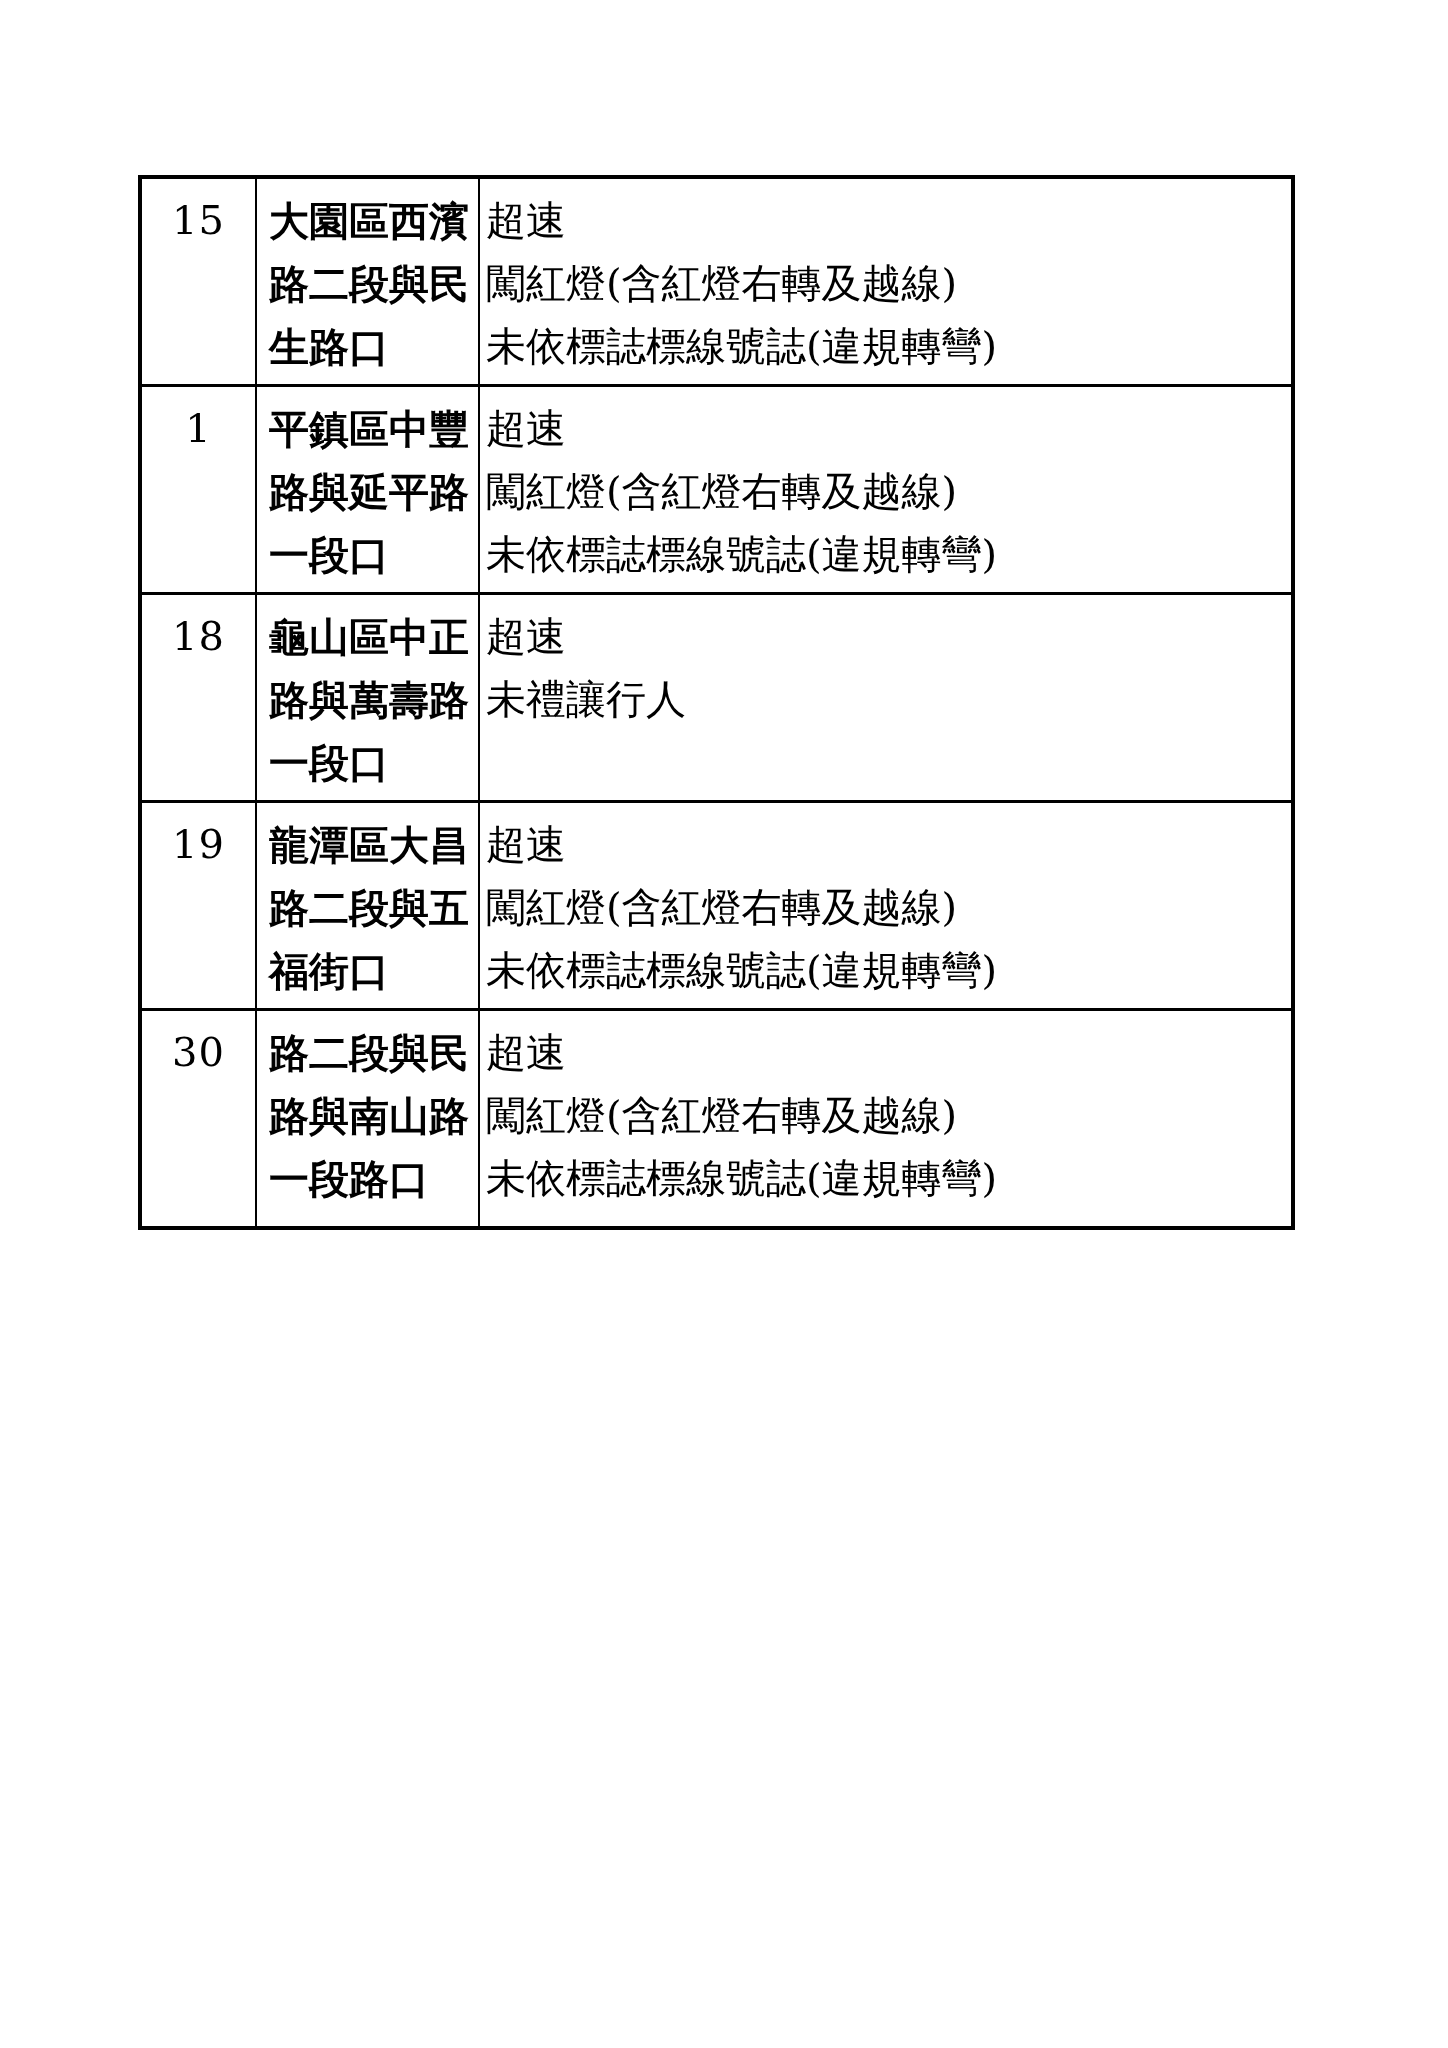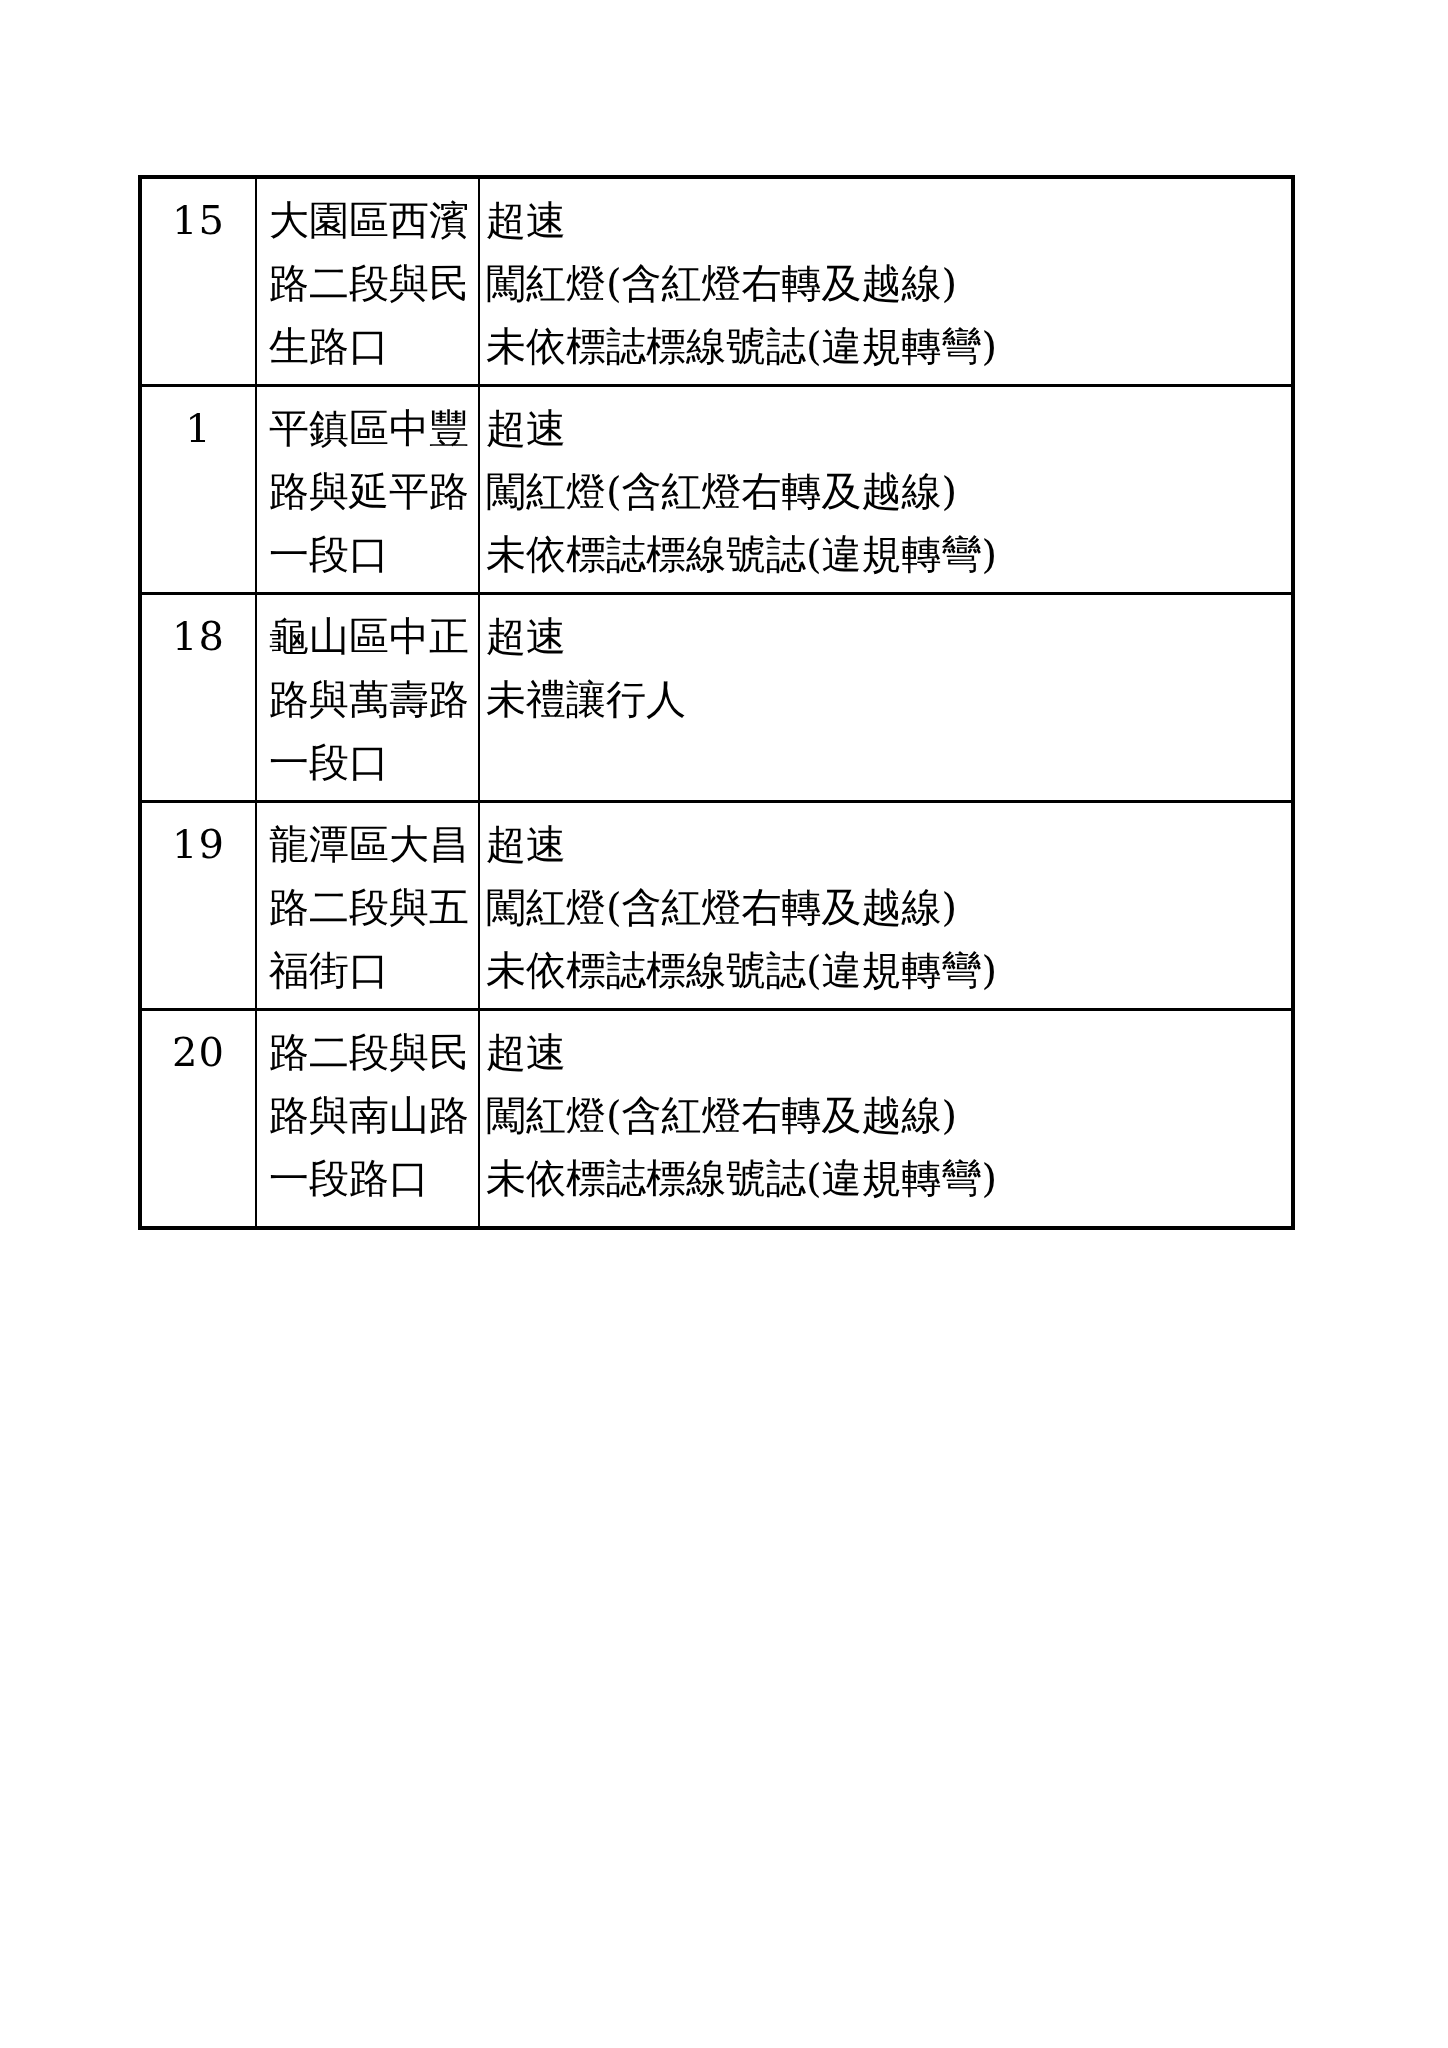--- a/index.html
+++ b/index.html
@@ -34,20 +34,21 @@
     white-space: pre-line;
     overflow: hidden;
   }
   td.cell-no {
     text-align: center;
     padding-top: 10px;
     letter-spacing: 1px;
   }
   td.cell-loc {
     padding: 10px 6px 6px 12px;
+    font-weight: bold;
   }
   td.cell-vio {
     padding: 10px 8px 6px 6px;
   }
   tr.row-1 { height: 190px; }
   tr.row-2 { height: 178px; }
   tr.row-3 { height: 192px; }
   tr.row-4 { height: 176px; }
   tr.row-5 { height: 188px; }
   tr.row-6 { height: 218px; }
@@ -91,21 +92,21 @@
     <tr class="row-5">
       <td class="cell-no">19</td>
       <td class="cell-loc">龍潭區大昌
 路二段與五
 福街口</td>
       <td class="cell-vio">超速
 闖紅燈(含紅燈右轉及越線)
 未依標誌標線號誌(違規轉彎)</td>
     </tr>
     <tr class="row-6">
-      <td class="cell-no">20</td>
+      <td class="cell-no">30</td>
       <td class="cell-loc">路二段與民
 路與南山路
 一段路口</td>
       <td class="cell-vio">超速
 闖紅燈(含紅燈右轉及越線)
 未依標誌標線號誌(違規轉彎)</td>
     </tr>
   </tbody>
 </table>
 

